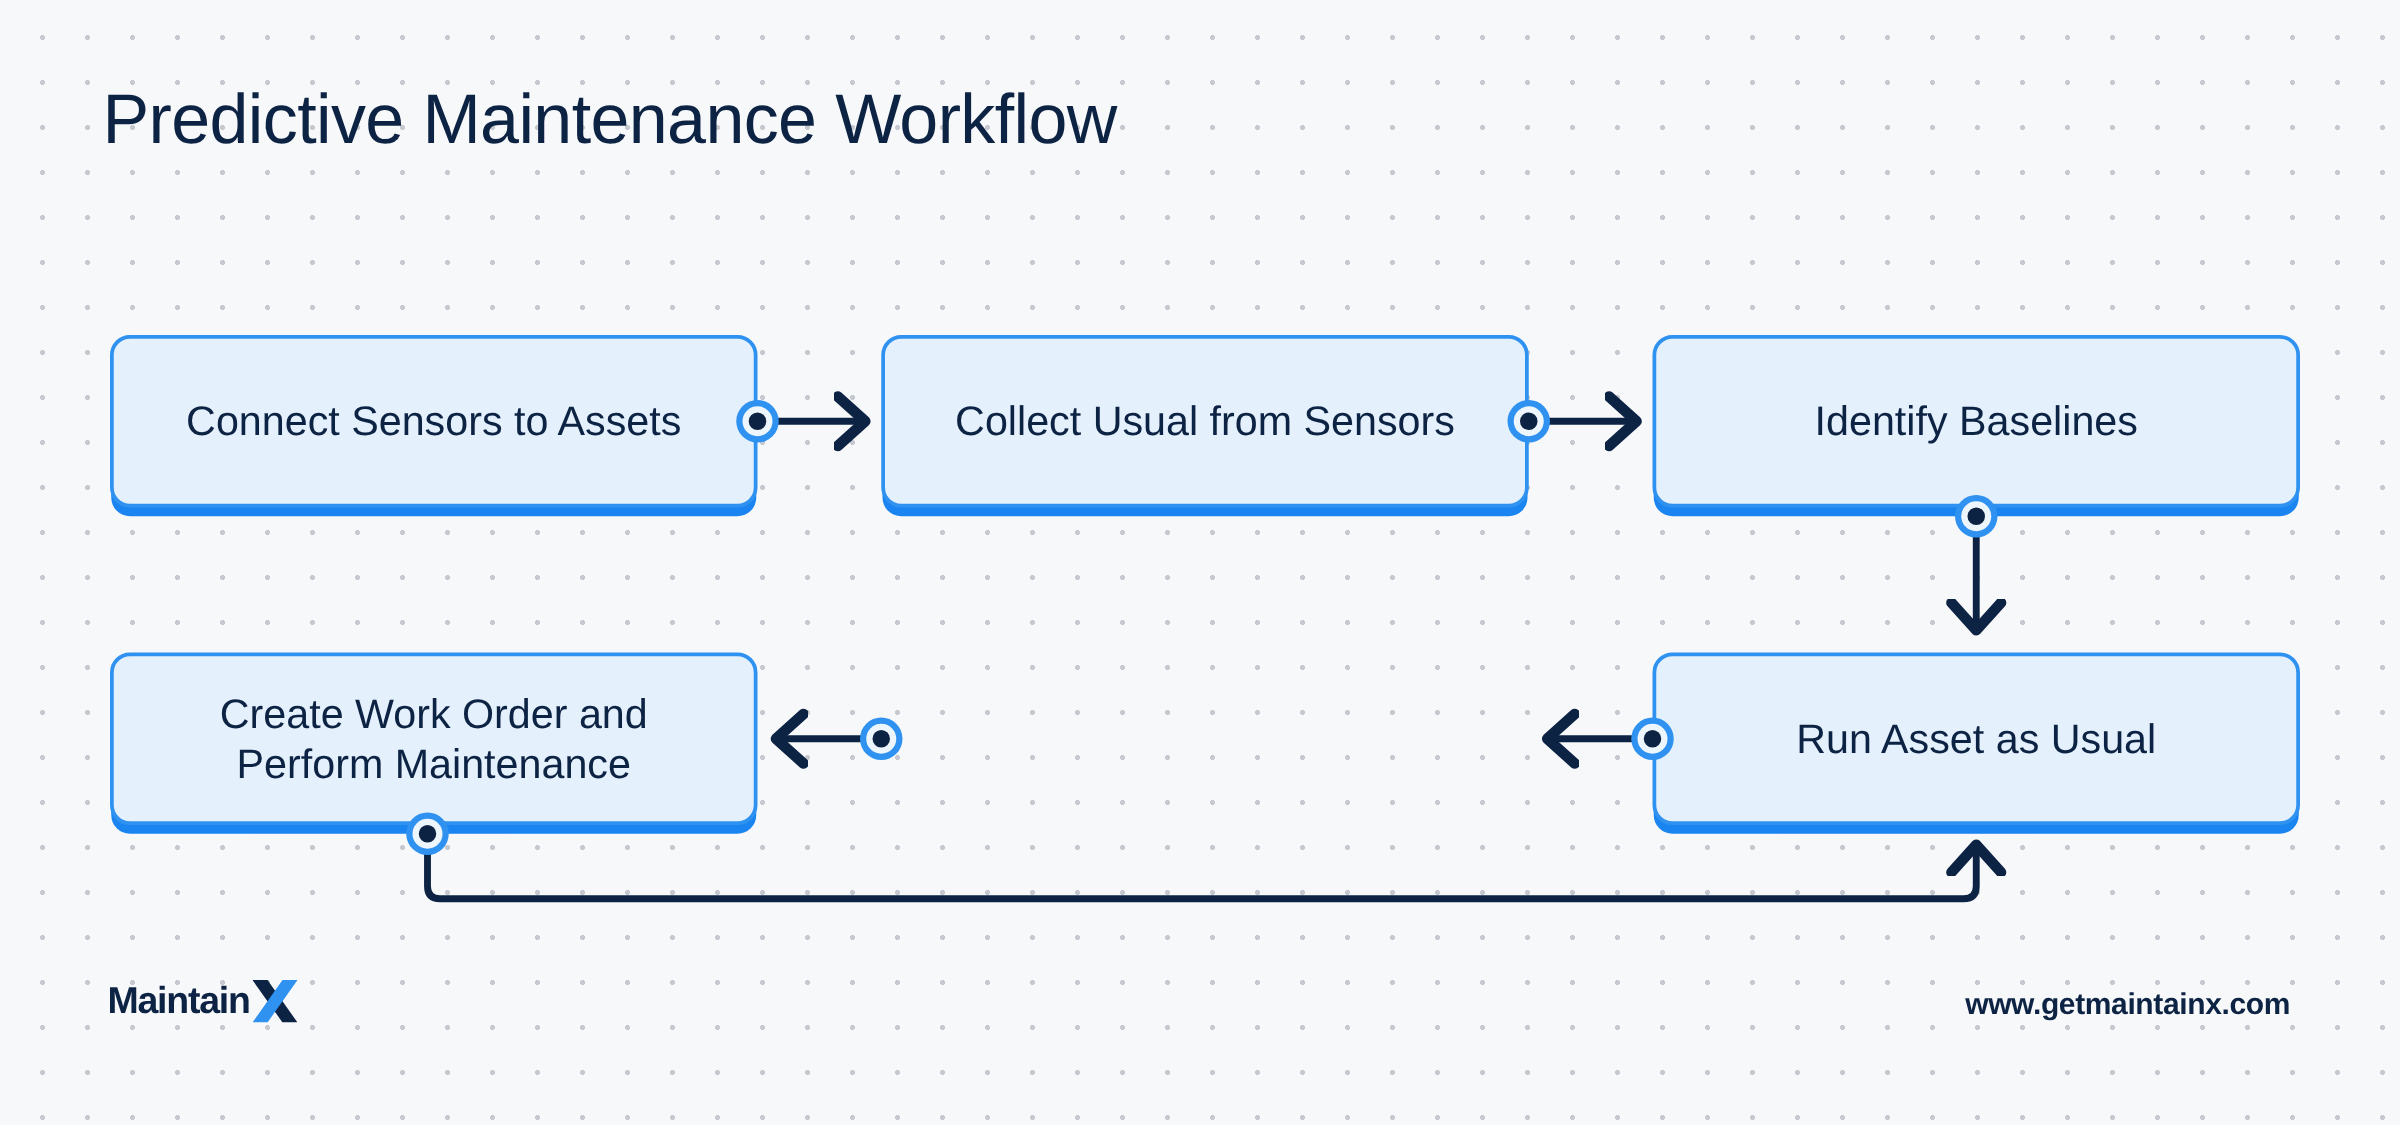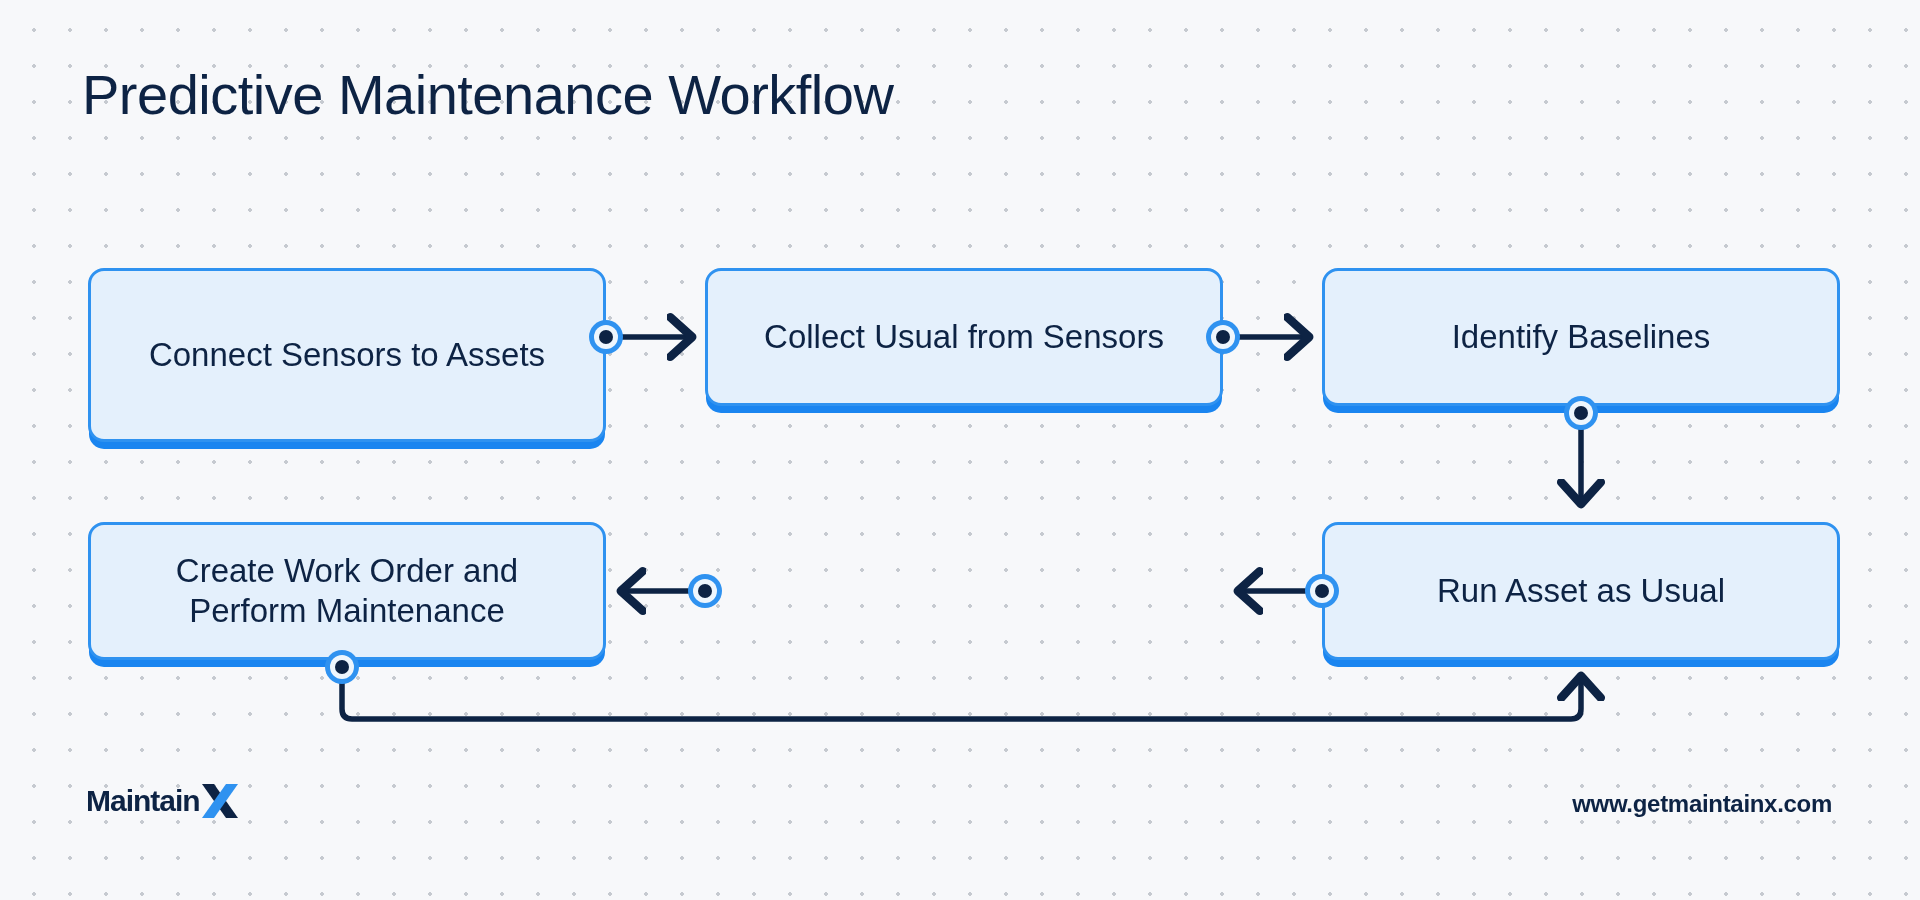--- a/index.html
+++ b/index.html
@@ -54,21 +54,21 @@
     text-align: center;
     color: #0d2344;
     font-size: 33px;
     line-height: 1.22;
     padding: 6px 18px;
     z-index: 3;
   }
   .flow-box .box-label { display: block; }
 
   
-  #box-connect-sensors      { left: 88px;  top: 268px; width: 518px; height: 174px; }
+  #box-connect-sensors      { left: 88px;  top: 268px; width: 518px; height: 138px; }
   #box-collect-data         { left: 705px; top: 268px; width: 518px; height: 138px; }
   #box-identify-baselines   { left: 1322px;top: 268px; width: 518px; height: 138px; }
   #box-create-work-order    { left: 88px;  top: 522px; width: 518px; height: 138px; }
   #box-sensor-detects       { left: 705px; top: 522px; width: 518px; height: 138px; }
   #box-run-asset            { left: 1322px;top: 522px; width: 518px; height: 138px; }
 
   
   .connector-dot {
     position: absolute;
     width: 34px;

